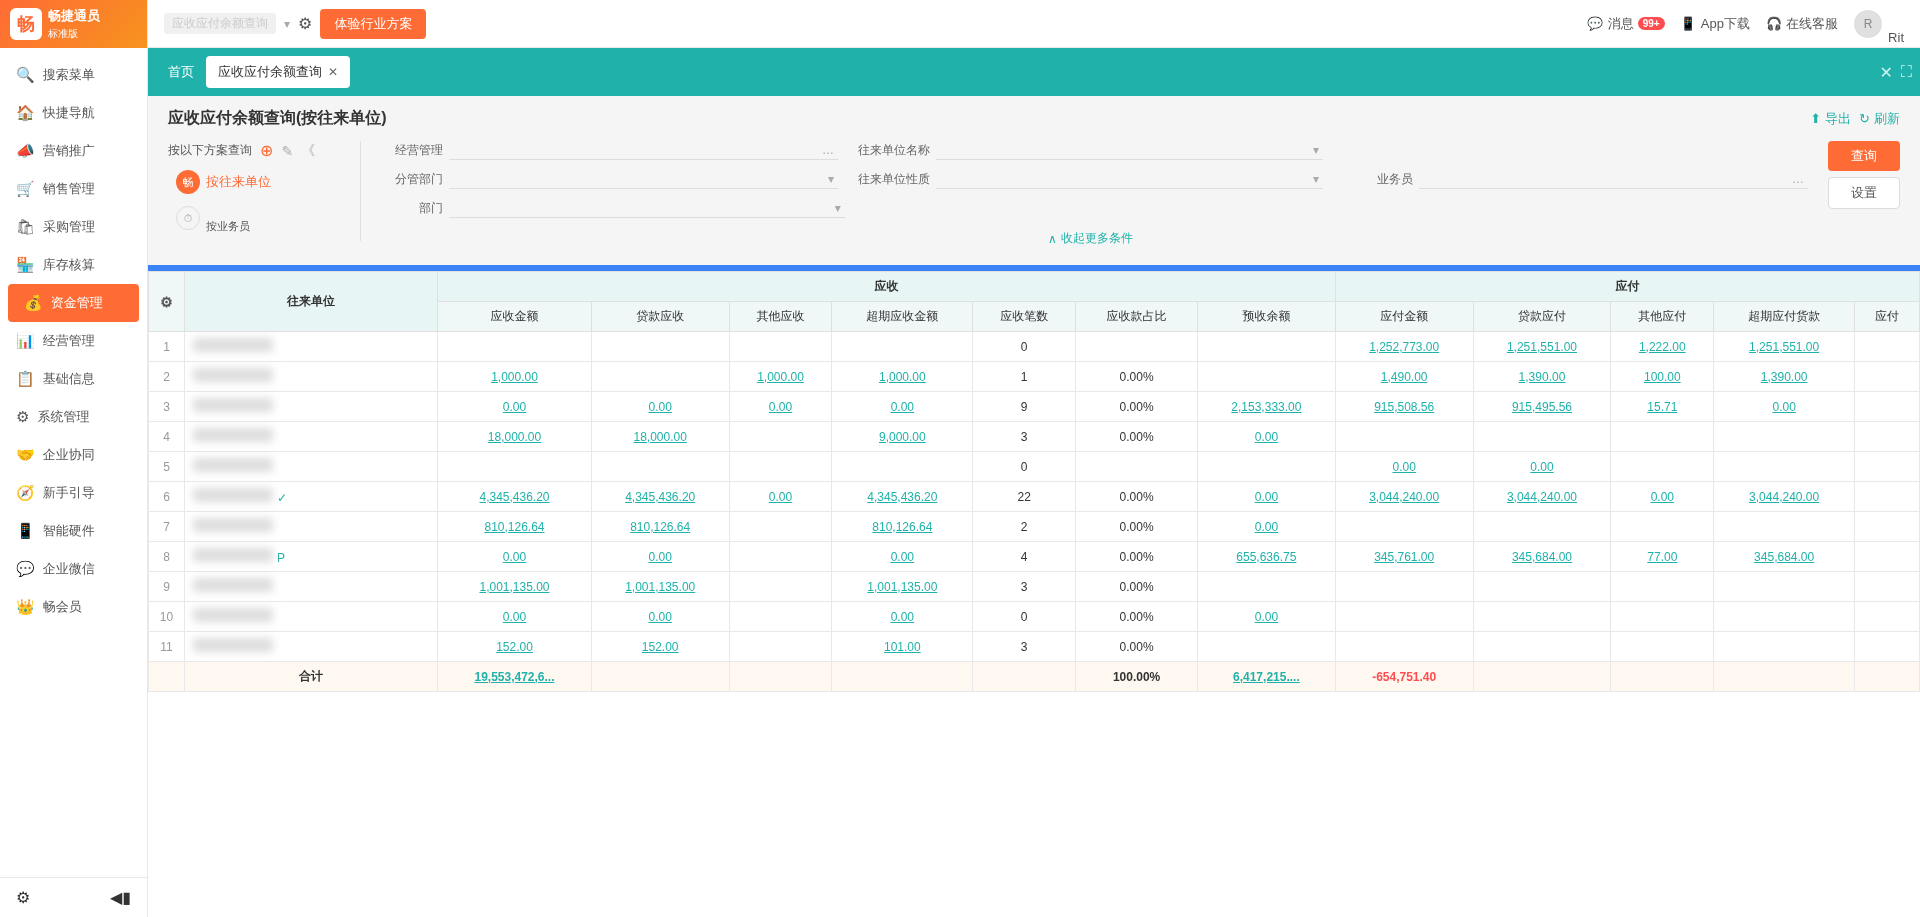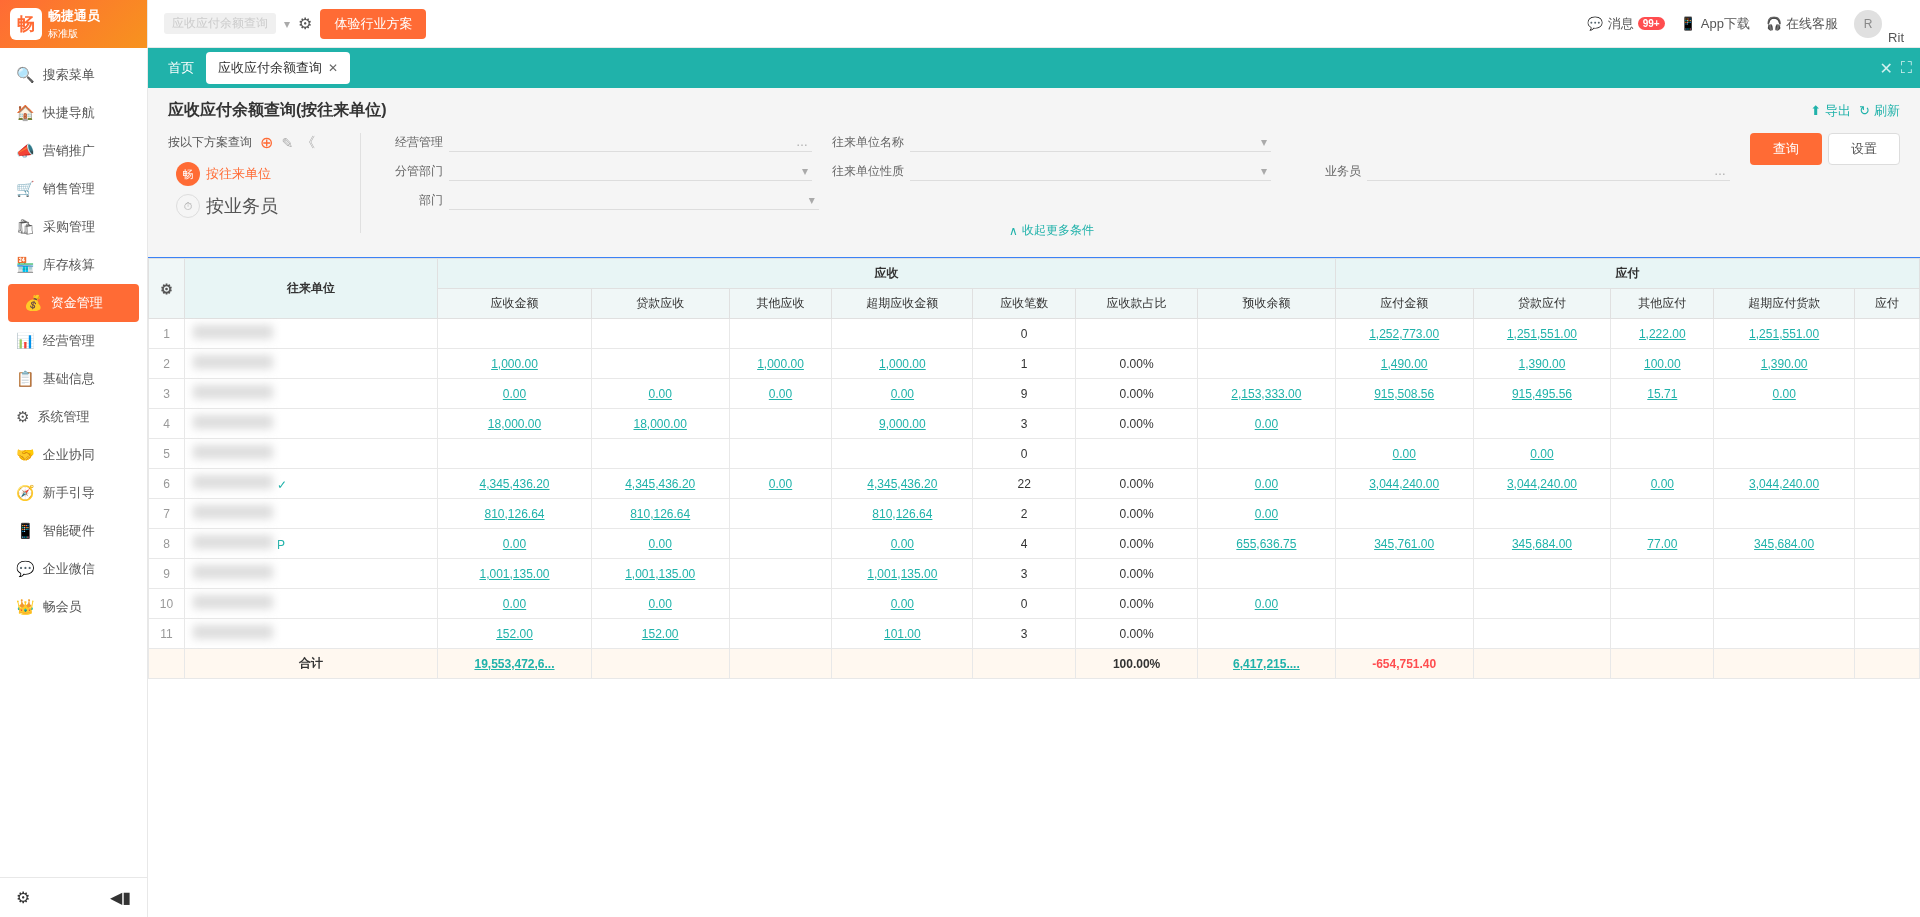--- a/index.html
+++ b/index.html
@@ -50,21 +50,21 @@
       font-size: 10px; padding: 1px 5px; font-weight: bold;
     }
     .solution-btn {
       background: #ff6b35; color: #fff; border: none; border-radius: 4px;
       padding: 6px 14px; font-size: 13px; cursor: pointer;
     }
     .user-avatar { width: 28px; height: 28px; border-radius: 50%; background: #ddd; }
 
     
     .tab-bar {
-      background: #20b2aa; display: flex; align-items: center; height: 40px;
+      background: #20b2aa; display: flex; align-items: center; height: 48px;
       padding: 0 8px;
     }
     .tab-item {
       display: flex; align-items: center; padding: 0 12px; height: 32px;
       border-radius: 4px 4px 0 0; cursor: pointer; font-size: 13px; color: rgba(255,255,255,0.7);
     }
     .tab-item.home { color: #fff; }
     .tab-item.active {
       background: #fff; color: #333; border-radius: 4px;
     }
@@ -78,37 +78,37 @@
     
     .page-header {
       background: #f5f5f5; padding: 12px 20px 0; display: flex; align-items: center; justify-content: space-between;
     }
     .page-title { font-size: 16px; font-weight: bold; color: #333; }
     .page-actions { display: flex; gap: 8px; }
     .page-action-btn { display: flex; align-items: center; gap: 4px; font-size: 13px; color: #20b2aa; cursor: pointer; }
 
     
     .filter-area {
-      background: #f5f5f5; padding: 12px 20px; border-bottom: 1px solid #3b82f6;
+      background: #f5f5f5; padding: 12px 20px; border-bottom: 6px solid #3b82f6;
     }
     .collapse-btn {
       display: flex; align-items: center; gap: 4px; color: #20b2aa;
       font-size: 12px; cursor: pointer; margin: 6px auto; width: fit-content;
     }
 
     
     .query-btn {
       background: #ff6b35; color: #fff; border: none; border-radius: 4px;
       padding: 6px 20px; font-size: 13px; cursor: pointer; width: 72px;
     }
     .set-btn {
       background: #fff; color: #555; border: 1px solid #ddd; border-radius: 4px;
       padding: 6px 20px; font-size: 13px; cursor: pointer; width: 72px;
     }
-    .button-col { display: flex; flex-direction: row; gap: 6px; padding-left: 8px; justify-content: center; }
+    .button-col { display: flex; flex-direction: column; gap: 6px; padding-left: 8px; justify-content: center; }
 
     
     .table-area { flex: 1; overflow: hidden; background: #fff; margin: 0; }
     .table-wrapper { overflow: auto; height: 100%; }
     table { border-collapse: collapse; width: 100%; font-size: 12px; }
     thead tr th {
       background: #f0f7f7; border: 1px solid #e0e0e0; padding: 6px 8px;
       text-align: center; white-space: nowrap; font-weight: normal; color: #333; position: sticky; top: 0; z-index: 10;
     }
     thead tr.group-header th { background: #e8f5f5; font-weight: bold; }
@@ -282,21 +282,21 @@
             <span style="color:#aaa; font-size:14px; cursor:pointer;">✎</span>
             <span style="color:#aaa; font-size:14px; cursor:pointer;">《</span>
           </div>
           <div style="display:flex; flex-direction:column; gap:8px; padding-left:8px;">
             <div style="display:flex; align-items:center; gap:6px; cursor:pointer;">
               <span style="width:24px; height:24px; background:#ff6b35; border-radius:50%; display:flex; align-items:center; justify-content:center; color:#fff; font-size:11px;">畅</span>
               <span style="color:#ff6b35; font-size:13px;">按往来单位</span>
             </div>
             <div style="display:flex; align-items:center; gap:6px; cursor:pointer; color:#555;">
               <span style="width:24px; height:24px; border:1px solid #ddd; border-radius:50%; display:flex; align-items:center; justify-content:center; font-size:11px; color:#aaa;">⏱</span>
-              <span style="font-size:18px;">按业务员</span>
+              <span style="font-size:11px;margin-top:17px;">按业务员</span>
             </div>
           </div>
         </div>
 
         <div style="width:1px; background:#e0e0e0; min-height:100px;"></div>
 
         <div style="flex:1;">
 
           <div style="display:grid; grid-template-columns:1fr 1fr 1fr; gap:10px 20px; margin-bottom:10px; align-items:center;">
             <div class="field-group">

